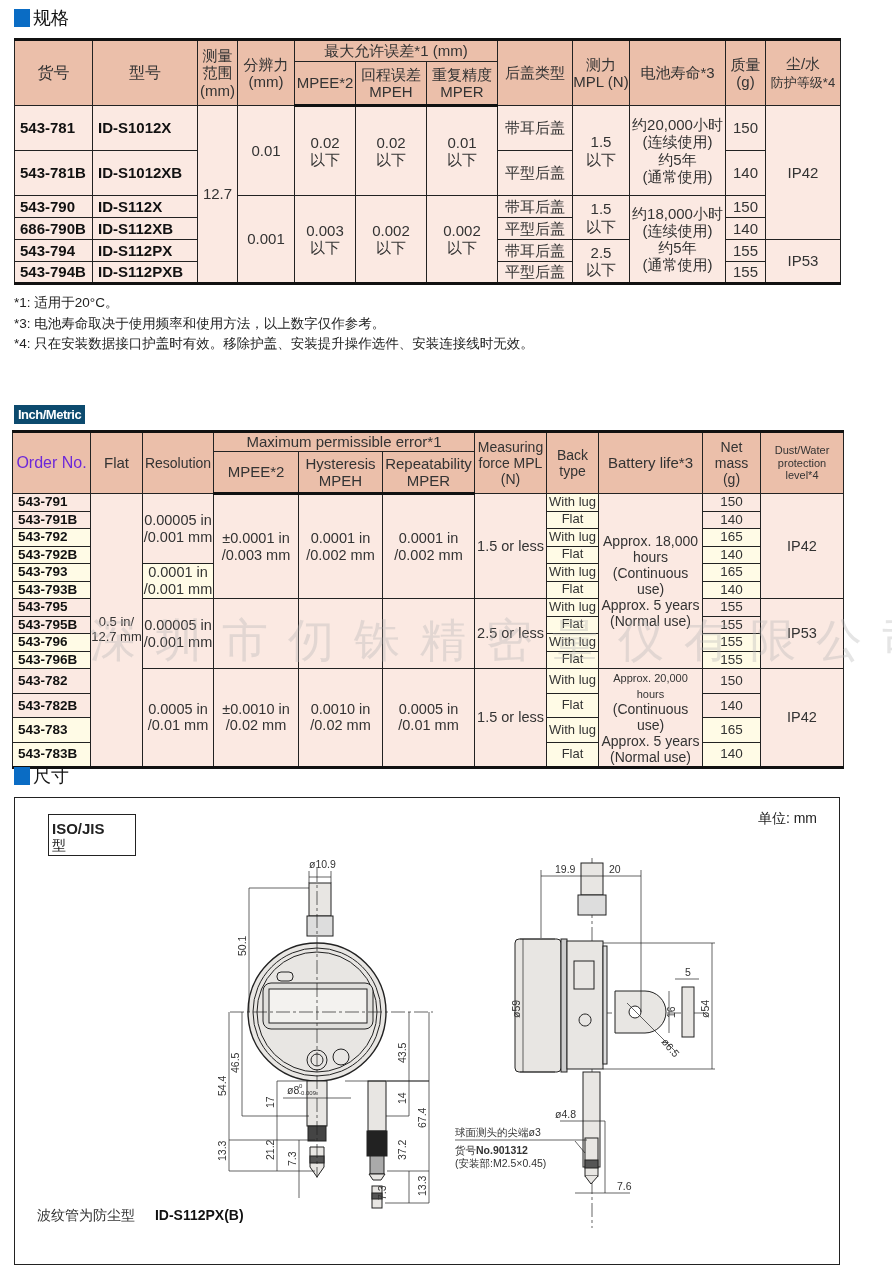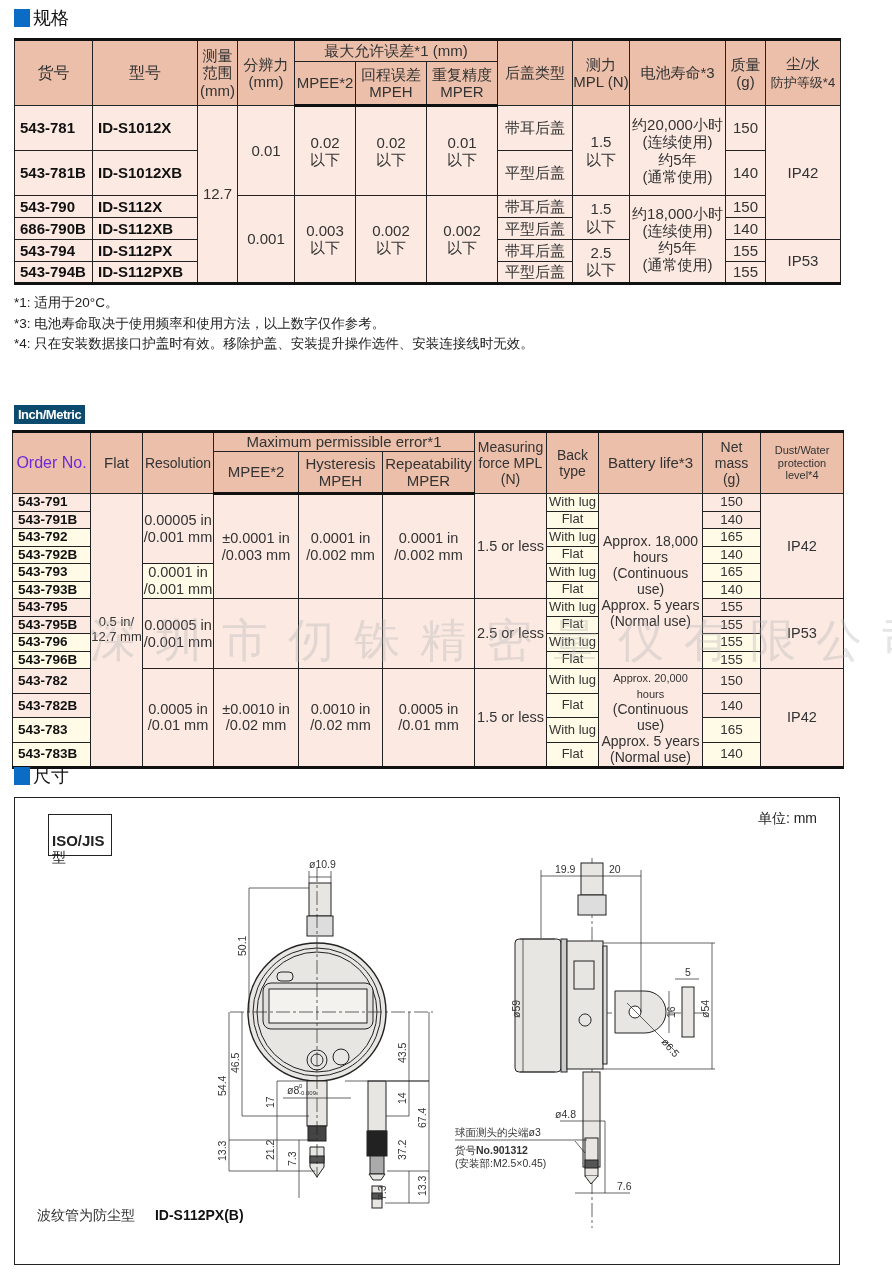--- a/index.html
+++ b/index.html
@@ -28,21 +28,21 @@
   .t2 td { font-size: 14.5px; }
   .t2 thead tr:last-child th { border-bottom: 3px solid #111; }
   .t2 .ord { font-weight: bold; text-align: left; padding-left: 5px; font-size: 13.5px; color: #111; }
   .t2 .ord.alt, .t2 .mass.alt, .t2 .back.alt { background: #fffbe6; }
   .t2 .back { font-size: 13px; background: #fffbe6; }
   .t2 .mass { font-size: 13.5px; }
   .t2 tr { height: 17.5px; }
   .small { font-size: 11px !important; }
   .watermark { position: absolute; left: 90px; top: 610px; font-size: 46px; color: rgba(180,180,180,0.35); letter-spacing: 20px; pointer-events: none; white-space: nowrap; }
   .dim-box { position: absolute; left: 14px; top: 797px; width: 826px; height: 468px; border: 1px solid #222; }
-  .iso-box { position: absolute; left: 33px; top: 16px; width: 64px; height: 42px; border: 1px solid #222; padding: 18px 3px; font-size: 14px; line-height: 16px; }
+  .iso-box { position: absolute; left: 33px; top: 16px; width: 88px; height: 42px; border: 1px solid #222; padding: 6px 3px; font-size: 14px; line-height: 16px; }
   .iso-box b { font-size: 15px; }
   .unit { position: absolute; right: 22px; top: 12px; font-size: 14px; }
   .drawing { position: absolute; left: 0; top: 0; }
   .caption { position: absolute; left: 22px; top: 409px; font-size: 14px; color: #333; }
   .caption b { color: #111; padding-left: 16px; }
   .dlabel { font-family: "Liberation Sans", sans-serif; font-size: 10.5px; fill: #333; }
 </style>
 </head>
 <body>
 

